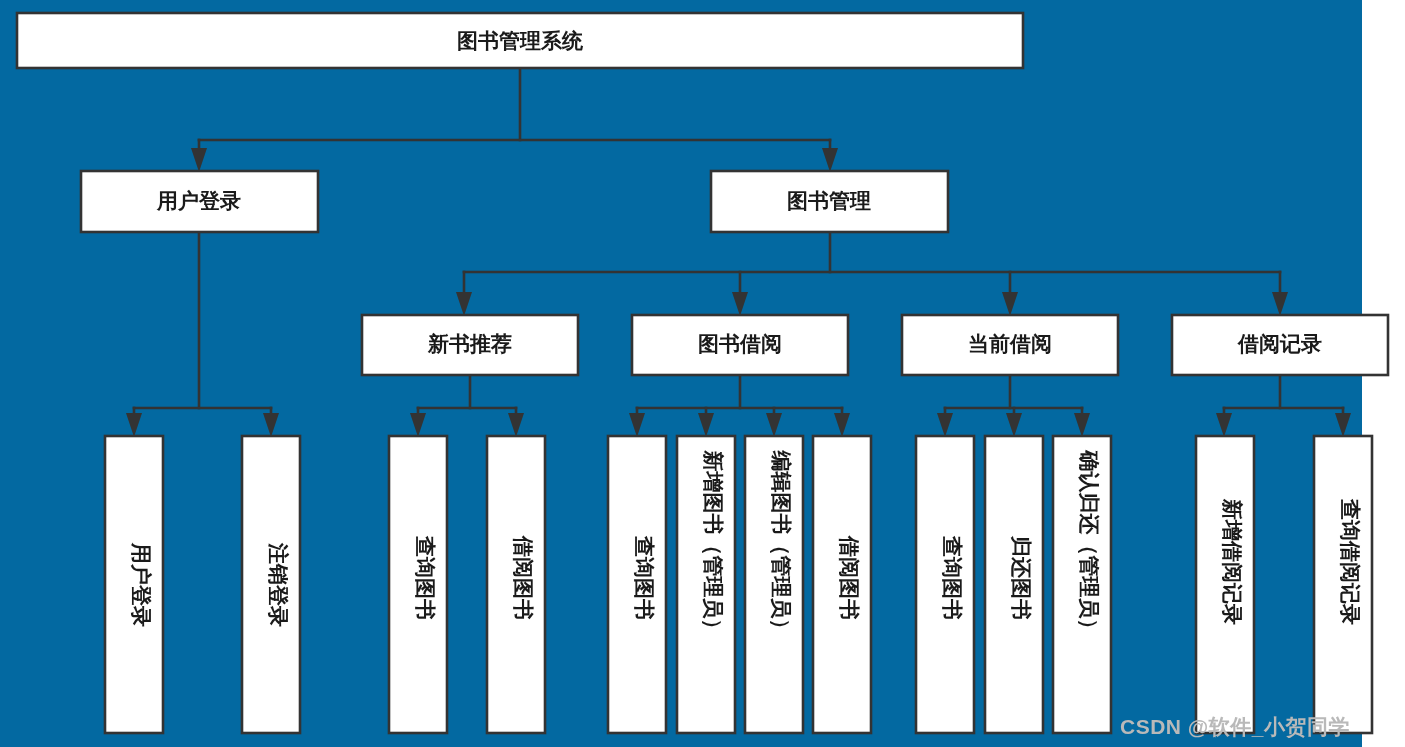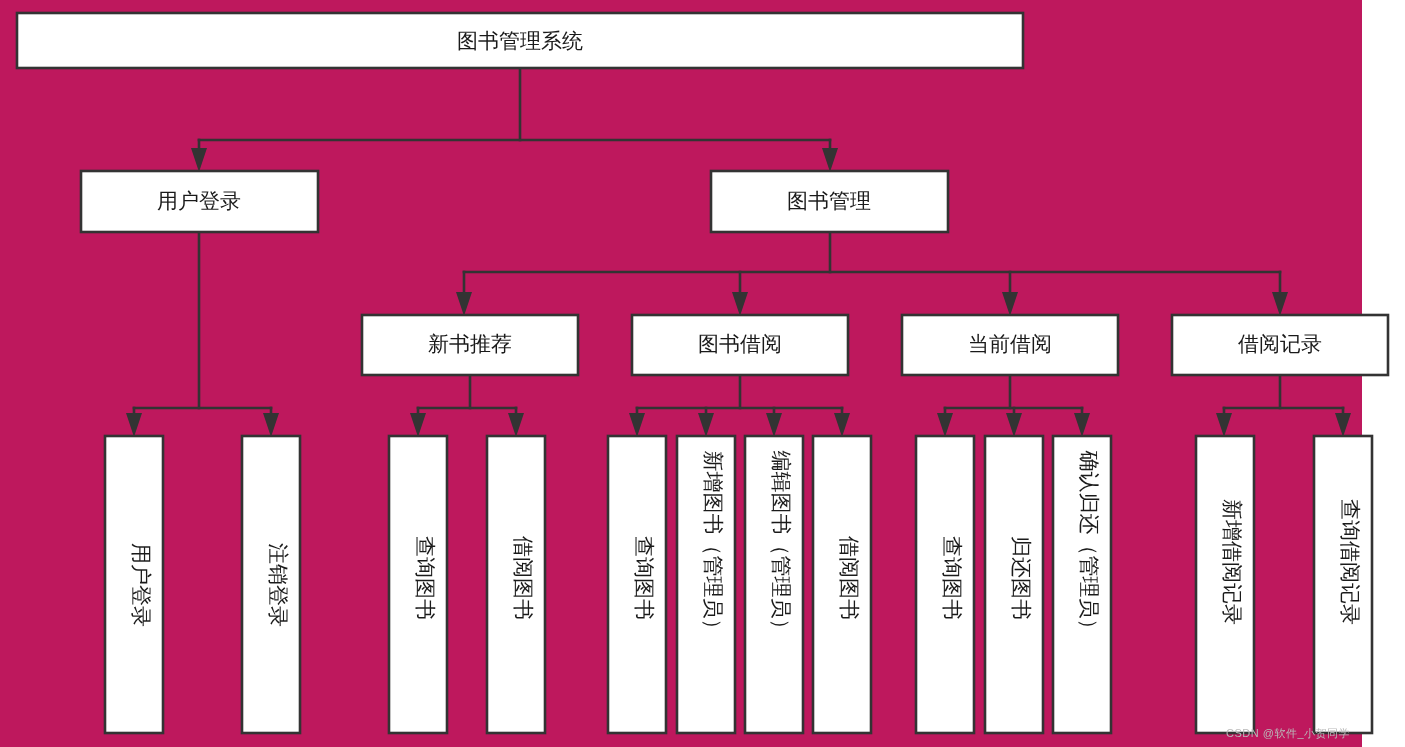--- a/index.html
+++ b/index.html
@@ -10,21 +10,22 @@
   body {
     width: 1405px;
     height: 747px;
     font-family: "Liberation Sans", "DejaVu Sans", sans-serif;
     overflow: hidden;
   }
   #diagram-root {
     position: relative;
     width: 1362px;
     height: 747px;
-    background: #be185d;
+    background: #0369a1;
+    font-weight: bold;
   }
   svg#flowchart {
     position: absolute;
     left: 0;
     top: 0;
     width: 1405px;
     height: 747px;
     display: block;
   }
   .node-rect {
@@ -55,21 +56,21 @@
     font-size: 21px;
     fill: #1a1a1a;
     text-anchor: middle;
     white-space: pre;
   }
   .watermark-text {
     position: absolute;
     right: 12px;
     bottom: 6px;
     font-family: "Liberation Sans", "DejaVu Sans", sans-serif;
-    font-size: 11px;
+    font-size: 21px;
     color: #b9b9b9;
     letter-spacing: 0.5px;
     user-select: none;
     white-space: nowrap;
   }
 </style>
 </head>
 <body>
 
 <div id="diagram-root">

